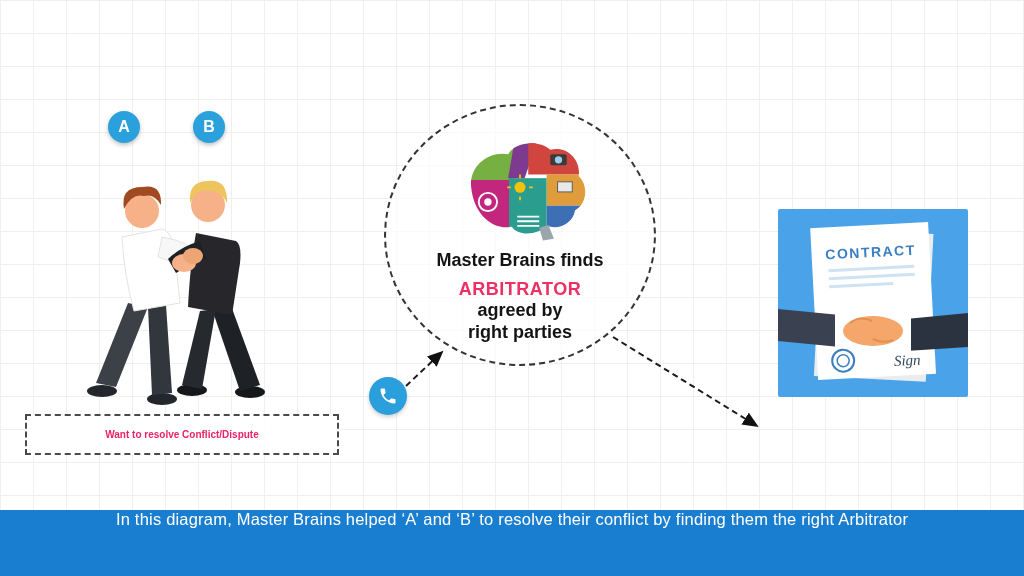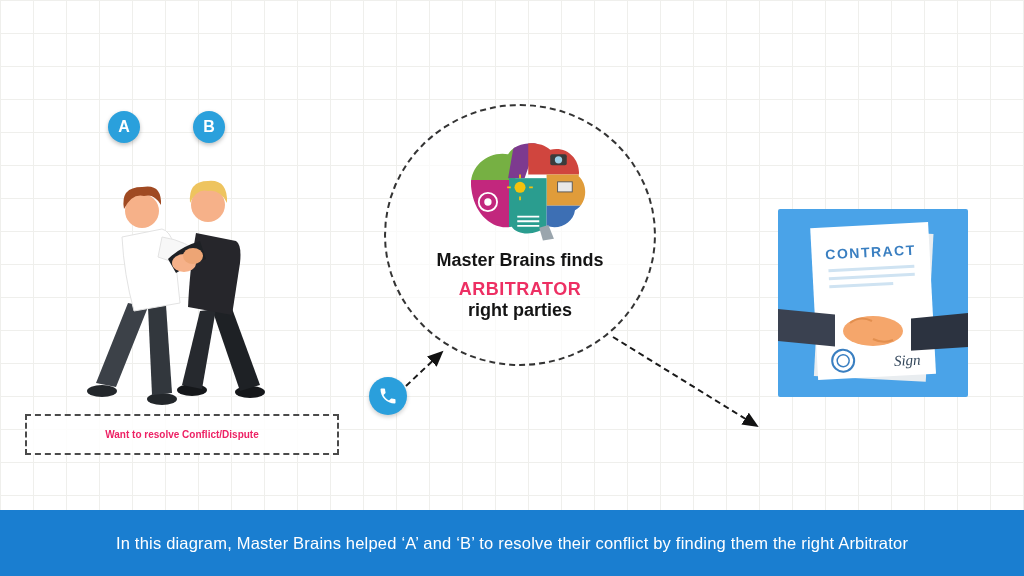--- a/index.html
+++ b/index.html
@@ -43,21 +43,21 @@
   .brain{margin-top:30px;width:140px;height:110px;}
   .hub-text{margin-top:4px;text-align:center;font-weight:bold;font-size:18px;line-height:1.18;color:#141414;}
   .hub-text .pink{color:#ed2f63;letter-spacing:.5px;margin-top:8px;}
   .arrows{position:absolute;left:0;top:0;pointer-events:none;}
   .contract-card{
     position:absolute;left:778px;top:209px;width:190px;height:188px;
     background:#4aa3e8;border-radius:2px;overflow:hidden;
   }
   .banner{
     position:absolute;left:0;top:510px;width:1024px;height:66px;
-    background:#1a7ed0;color:#ffffff;display:flex;align-items:center;justify-content:center;
+    background:#1a7ed0;color:#ffffff;display:flex;justify-content:center;
     font-size:16.5px;letter-spacing:.2px;
   }
 </style>
 </head>
 <body>
 
 <div class="canvas">
 
   <div class="badge badge-a">A</div>
   <div class="badge badge-b">B</div>
@@ -133,20 +133,21 @@
               <line x1="72" y1="93" x2="96" y2="93"></line>
               <line x1="72" y1="98" x2="96" y2="98"></line>
           </g>
         </g>
         <path d="M96,100 L100,114 L112,112 L106,97 Z" fill="#9aa5ad"></path>
       </svg>
     </div>
     <div class="hub-text">
       <div>Master Brains finds</div>
       <div class="pink">ARBITRATOR</div>
+      <div>agreed by</div>
       <div>right parties</div>
     </div>
   </div>
 
   <svg class="arrows" width="1024" height="576" viewBox="0 0 1024 576">
     <defs>
       <marker id="ah" markerWidth="9" markerHeight="8" refX="7" refY="3.5" orient="auto">
         <path d="M0,0 L8,3.5 L0,7 Z" fill="#111111"></path>
       </marker>
     </defs>

